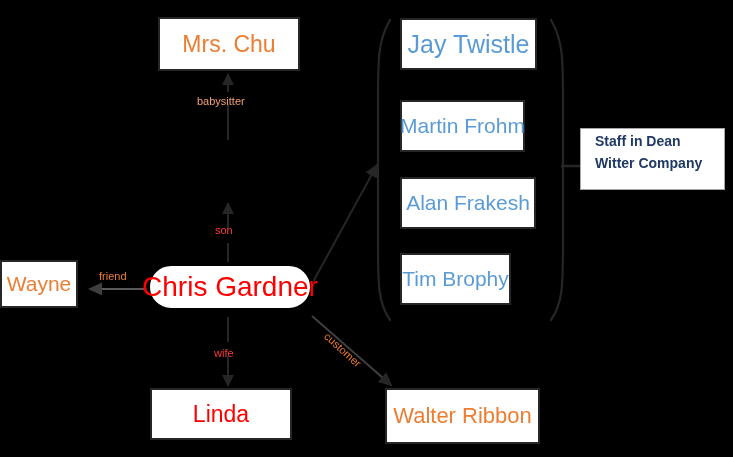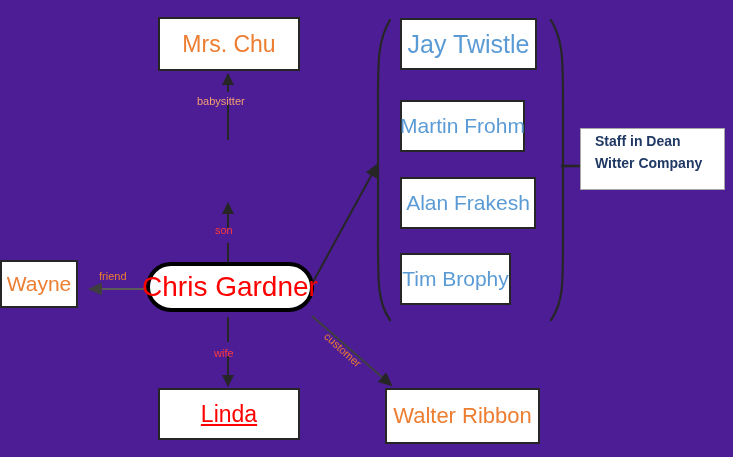--- a/index.html
+++ b/index.html
@@ -2,21 +2,21 @@
 <html><head>
 <meta charset="utf-8">
 <style>
   html,body{margin:0;padding:0;}
   body{
     width:733px;height:457px;
     background:#ffffff;
     font-family:"Liberation Sans", sans-serif;
     overflow:hidden;
   }
-  #canvas{position:relative;width:733px;height:457px;background:#4c1d95;}
+  #canvas{position:relative;width:733px;height:457px;background:#000000;}
 
   
   .node{
     position:absolute;
     box-sizing:border-box;
     background:#ffffff;
     border:2px solid #262626;
     display:flex;align-items:center;justify-content:center;
     text-align:center;
     line-height:1.05;
@@ -108,21 +108,21 @@
 
 
   <div class="node orange" style="left:0;top:260px;width:78px;height:48px;font-size:21px;">
     <span>Wayne</span>
   </div>
 
   <div class="pill" style="left:146px;top:262px;width:168px;height:50px;font-size:28px;">
     <span>Chris Gardner</span>
   </div>
 
-  <div class="node red" style="left:158px;top:388px;width:142px;height:52px;font-size:23px;text-decoration:underline;">
+  <div class="node red" style="left:150px;top:388px;width:142px;height:52px;font-size:23px;">
     <span>Linda</span>
   </div>
 
   <div class="node orange" style="left:385px;top:388px;width:155px;height:56px;font-size:22px;">
     <span>Walter Ribbon</span>
   </div>
 
   <div class="node blue" style="left:400px;top:18px;width:137px;height:52px;font-size:25px;">
     <span>Jay Twistle</span>
   </div>

